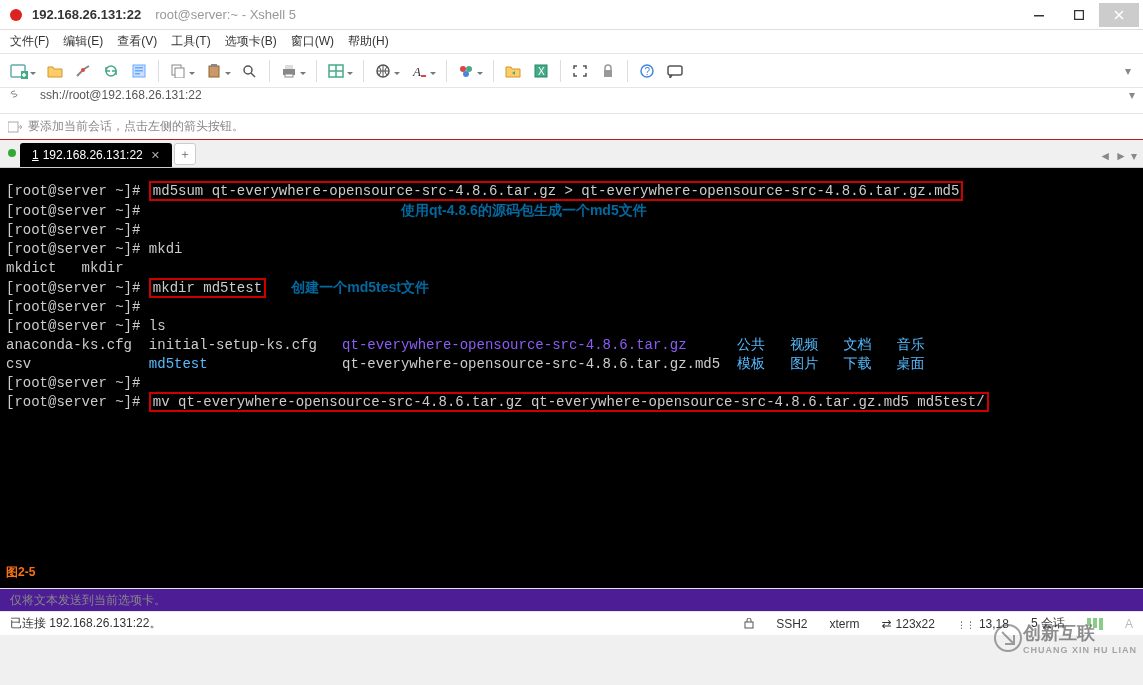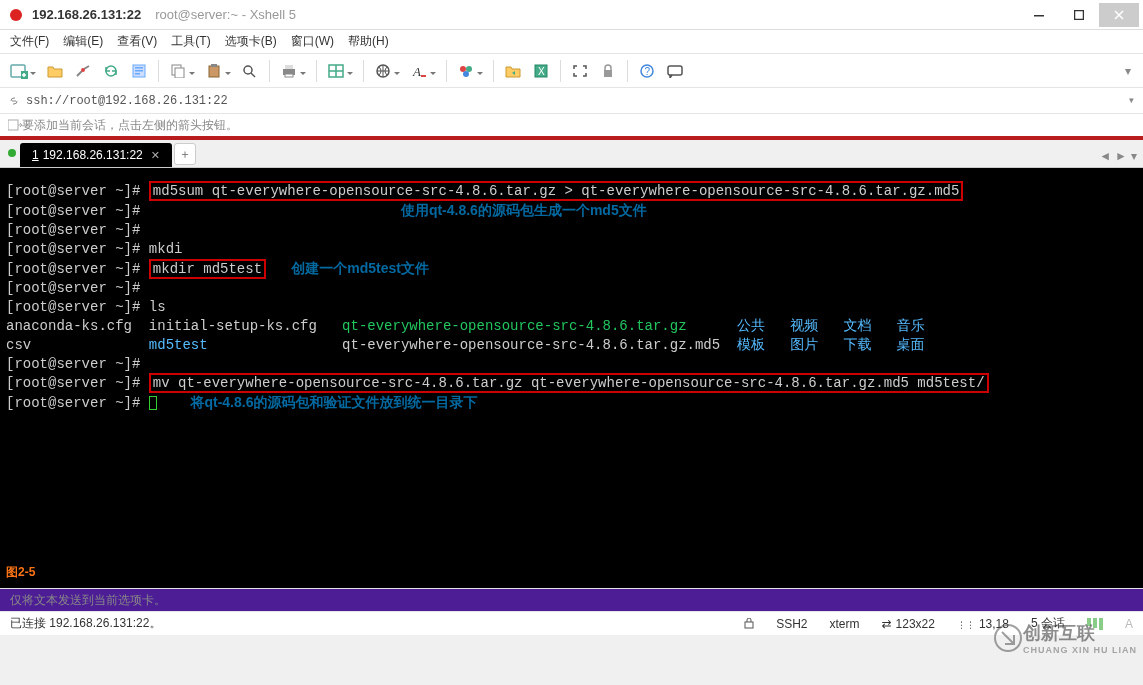--- a/index.html
+++ b/index.html
@@ -11,35 +11,35 @@
 .winbtns { margin-left:auto; display:flex; }
 .winbtn { width:40px; height:24px; display:flex; align-items:center; justify-content:center; color:#333; }
 .winbtn.close { background:#ccc; color:#fff; }
 .menubar { height:24px; display:flex; align-items:center; padding:0 10px; gap:14px; background:#fff; border-bottom:1px solid #e5e5e5; }
 .menubar span { font-size:12px; color:#333; }
 .toolbar { height:34px; display:flex; align-items:center; padding:0 6px; gap:2px; background:#fff; border-bottom:1px solid #e5e5e5; }
 .tbtn { width:26px; height:26px; display:flex; align-items:center; justify-content:center; color:#555; position:relative; }
 .tbtn.dd::after { content:""; position:absolute; right:-4px; bottom:6px; border:3px solid transparent; border-top-color:#777; }
 .tbtn.dd { margin-right:8px; }
 .sep { width:1px; height:22px; background:#ddd; margin:0 4px; }
-.addrbar { height:26px; display:flex; align-items:center; padding:0 8px; background:#fff; border-bottom:1px solid #e5e5e5; color:#555; gap:6px;font-family:Liberation Mono, monospace; }
-.hint { height:26px; display:flex; align-items:center; padding:0 8px; background:#fff; border-bottom:4px solid #b91c1c; color:#888; }
+.addrbar { height:26px; display:flex; padding:0 8px; background:#fff; border-bottom:1px solid #e5e5e5; color:#555; gap:20px; }
+.hint { height:26px; display:flex; align-items:center; padding:0 8px; background:#fff; border-bottom:1px solid #b91c1c; color:#888; gap:6px; }
 .tabbar { height:28px; display:flex; align-items:flex-end; padding:0 4px; background:#f0f0f0; border-bottom:1px solid #ccc; position:relative; }
 .tab-dot { width:8px; height:8px; border-radius:50%; background:#3a3; margin:0 4px 10px 4px; }
 .tab { height:24px; padding:0 12px; display:flex; align-items:center; background:#000; color:#fff; font-size:12px; border-top-left-radius:3px; border-top-right-radius:3px; margin-right:2px; }
 .tab .num { text-decoration:underline; margin-right:4px; }
 .tab-x { margin-left:8px; color:#aaa; font-size:11px; }
 .tab-plus { width:22px; height:22px; display:flex; align-items:center; justify-content:center; color:#666; border:1px solid #ccc; background:#fff; border-radius:3px; margin-bottom:2px; }
 .tabarrows { position:absolute; right:6px; bottom:4px; display:flex; gap:4px; color:#888; }
 .terminal { background:#000; color:#ccc; font-family:"Consolas","Courier New",monospace; font-size:14px; line-height:19px; padding:14px 6px; height:420px; overflow:hidden; position:relative; }
 .term-line { white-space:pre; }
 .boxed { border:2px solid #c00; padding:0 2px; }
 .annot { color:#0369a1; font-family:"Microsoft YaHei",sans-serif; font-weight:bold; }
 .blue { color:#5bf; }
-.green { color:#22c55e; }
+.green { color:#8b5cf6; }
 .cursor { display:inline-block; width:8px; height:14px; border:1px solid #3c3; vertical-align:middle; }
 .figlabel { position:absolute; left:6px; bottom:6px; color:#f97316; font-family:"Microsoft YaHei",sans-serif; font-weight:bold; font-size:12px; }
 .footer1 { height:23px; display:flex; align-items:center; padding:0 10px; background:#4c1d95; border-top:1px solid #e5e5e5; color:#888; font-size:12px; }
 .footer2 { height:24px; display:flex; align-items:center; padding:0 10px; background:#fff; border-top:1px solid #e5e5e5; color:#333; font-size:12px; }
 .footer2 .right { margin-left:auto; display:flex; gap:22px; align-items:center; }
 .watermark { position:absolute; right:6px; bottom:30px; opacity:.55; font-size:18px; font-weight:bold; color:#333; display:flex; align-items:center; font-family:"Microsoft YaHei",sans-serif; pointer-events:none; }
 .watermark .sub { font-size:9px; letter-spacing:1px; color:#666; display:block; }
 svg { display:block; }
 </style>
 </head>
@@ -244,28 +244,28 @@
     <span>►</span>
     <span>▾</span>
   </div>
 </div>
 
 <div class="terminal">
 <div class="term-line"><span>[root@server ~]# </span><span class="boxed">md5sum qt-everywhere-opensource-src-4.8.6.tar.gz &gt; qt-everywhere-opensource-src-4.8.6.tar.gz.md5</span></div>
 <div class="term-line"><span>[root@server ~]# </span>                              <span class="annot">使用qt-4.8.6的源码包生成一个md5文件</span></div>
 <div class="term-line"><span>[root@server ~]# </span></div>
 <div class="term-line"><span>[root@server ~]# </span><span>mkdi</span></div>
+<div class="term-line"><span>mkdict   mkdir</span></div>
 <div class="term-line"><span>[root@server ~]# </span><span class="boxed">mkdir md5test</span>   <span class="annot">创建一个md5test文件</span></div>
 <div class="term-line"><span>[root@server ~]# </span></div>
 <div class="term-line"><span>[root@server ~]# </span><span>ls</span></div>
 <div class="term-line"><span>anaconda-ks.cfg</span>  <span>initial-setup-ks.cfg</span>   <span class="green">qt-everywhere-opensource-src-4.8.6.tar.gz</span>      <span class="blue">公共</span>   <span class="blue">视频</span>   <span class="blue">文档</span>   <span class="blue">音乐</span></div>
 <div class="term-line"><span>csv</span>              <span class="blue">md5test</span>                <span>qt-everywhere-opensource-src-4.8.6.tar.gz.md5</span>  <span class="blue">模板</span>   <span class="blue">图片</span>   <span class="blue">下载</span>   <span class="blue">桌面</span></div>
 <div class="term-line"><span>[root@server ~]# </span></div>
 <div class="term-line"><span>[root@server ~]# </span><span class="boxed">mv qt-everywhere-opensource-src-4.8.6.tar.gz qt-everywhere-opensource-src-4.8.6.tar.gz.md5 md5test/</span></div>
-<div class="term-line"><span>[root@server ~]# </span><span class="cursor"></span>    <span class="annot">将qt-4.8.6的源码包和验证文件放到统一目录下</span></div>
 <div class="figlabel">图2-5</div>
 </div>
 
 <div class="footer1">
     <span>仅将文本发送到当前选项卡。</span>
   </div>
 <div class="footer2">
   <span>已连接 192.168.26.131:22。</span>
   <div class="right">
     <span>

